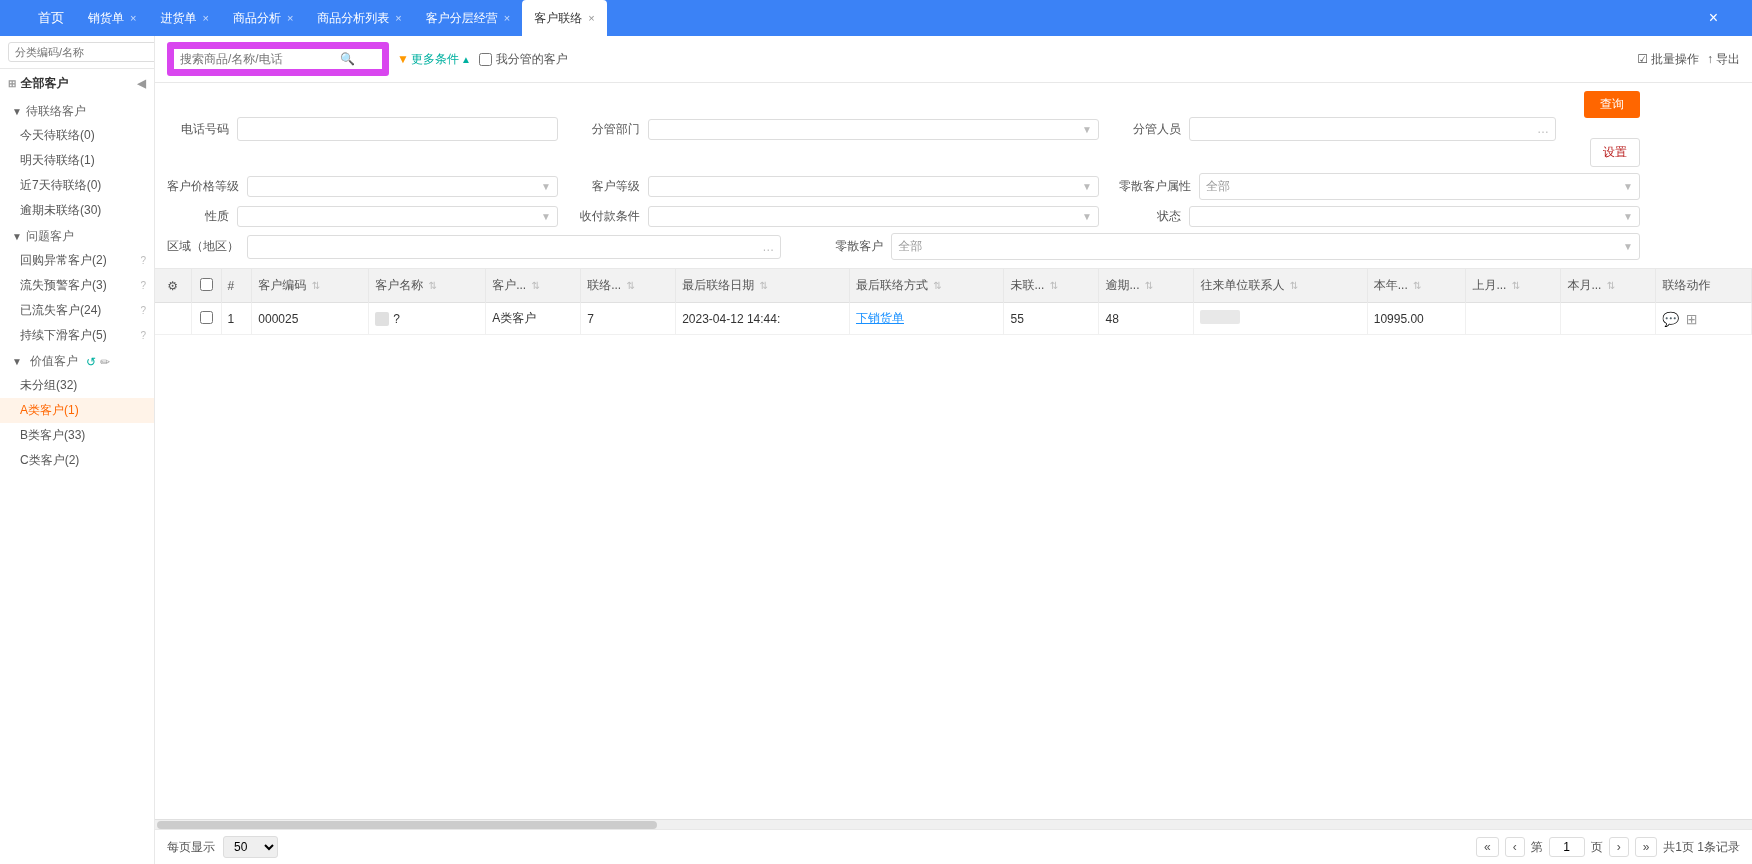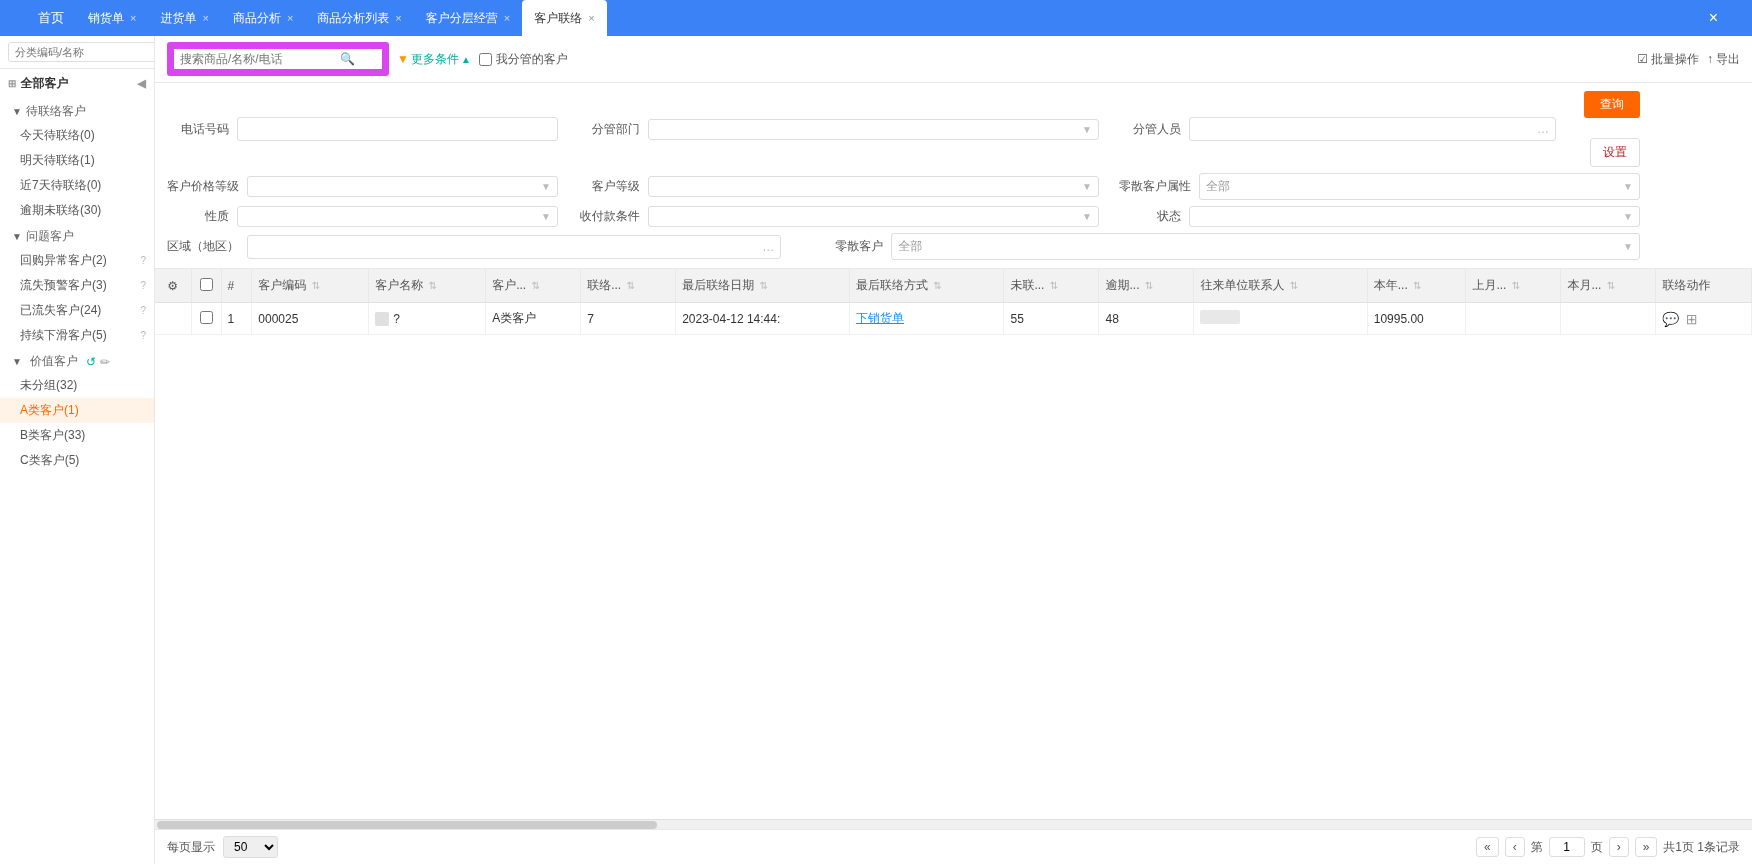--- a/index.html
+++ b/index.html
@@ -492,21 +492,21 @@
     <div class="sidebar-item">
       <span>未分组(32)</span>
     </div>
     <div class="sidebar-item active">
       <span>A类客户(1)</span>
     </div>
     <div class="sidebar-item">
       <span>B类客户(33)</span>
     </div>
     <div class="sidebar-item">
-      <span>C类客户(5)</span>
+      <span>C类客户(2)</span>
     </div>
   </div>
 
   <div class="content-area">
 
     <div class="filter-bar">
       <div class="filter-search-wrap">
         <input type="text" placeholder="搜索商品/名称/电话" style="">
         <span class="search-icon">🔍</span>
       </div>

